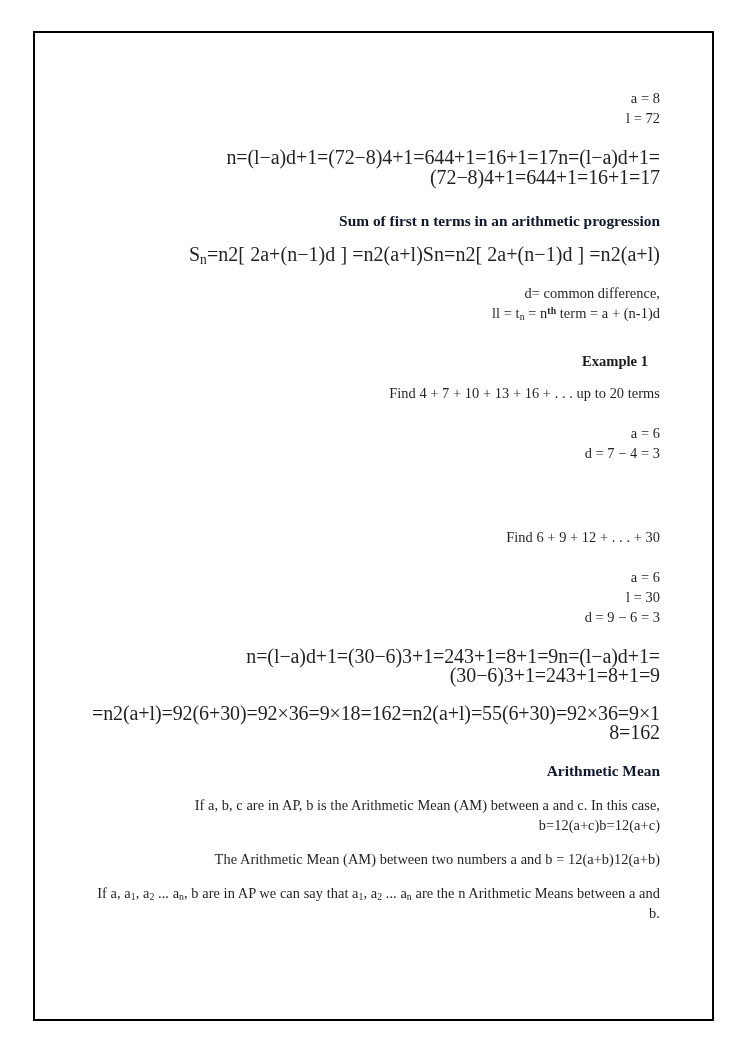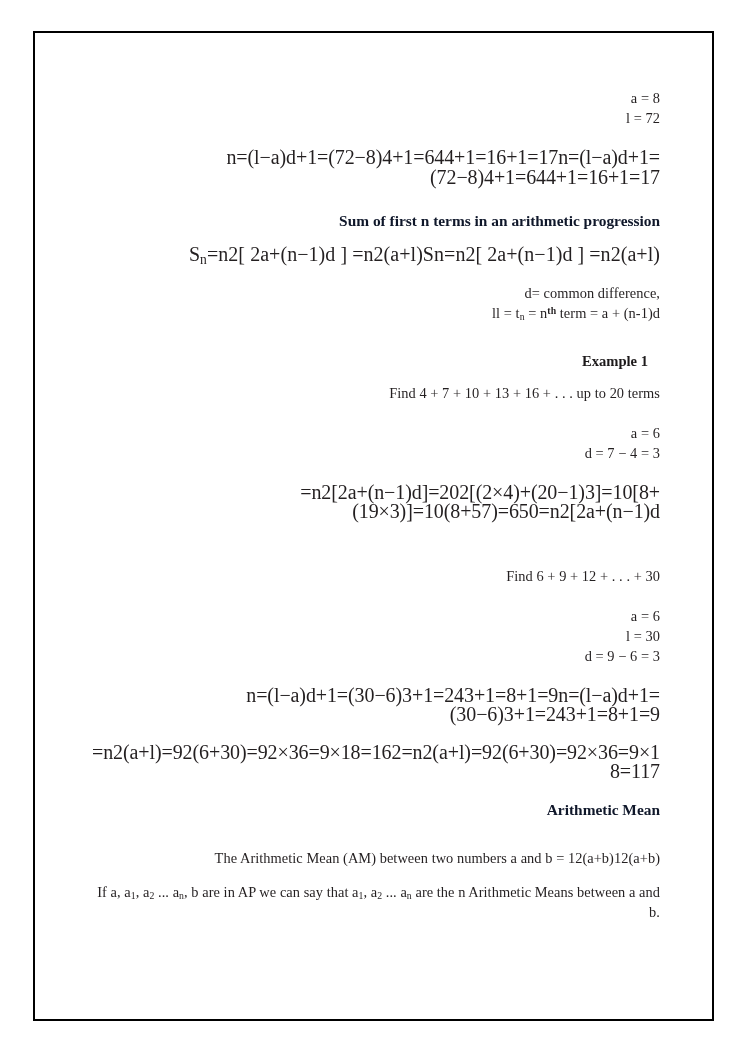--- a/index.html
+++ b/index.html
@@ -109,47 +109,47 @@
     <div class="ex-heading">Example 1</div>
     <div class="blk">Find 4 + 7 + 10 + 13 + 16 + . . . up to 20 terms</div>
 
     <div class="sp-20"></div>
 
     <div class="blk">a = 6</div>
     <div class="blk">d = 7 − 4 = 3</div>
 
     <div class="sp-20"></div>
 
-    <div class="blk formula tight">=n2[2a+(n−1)d]=202[(2×4)+(20−1)3]=10[8+(19×3)]=10(8+57)=650=n2[2a+(n−1)d</div>
 
     <div class="sp-32"></div>
     <div class="sp-12"></div>
 
     <div class="blk">Find 6 + 9 + 12 + . . . + 30</div>
 
     <div class="sp-20"></div>
 
     <div class="blk">a = 6</div>
     <div class="blk">l = 30</div>
     <div class="blk">d = 9 − 6 = 3</div>
 
     <div class="sp-20"></div>
 
     <div class="blk formula tight">n=(l−a)d+1=(30−6)3+1=243+1=8+1=9n=(l−a)d+1=(30−6)3+1=243+1=8+1=9</div>
 
     <div class="sp-18"></div>
 
-    <div class="blk formula tight">=n2(a+l)=92(6+30)=92×36=9×18=162=n2(a+l)=92(6+30)=92×36=9×18=117</div>
+    <div class="blk formula tight">=n2(a+l)=92(6+30)=92×36=9×18=162=n2(a+l)=55(6+30)=92×36=9×18=162</div>
 
     <div class="sp-18"></div>
 
     <div class="heading">Arithmetic Mean</div>
 
     <div class="sp-14"></div>
 
+    <div class="blk">If a, b, c are in AP, b is the Arithmetic Mean (AM) between a and c. In this case, b=12(a+c)b=12(a+c)</div>
 
     <div class="sp-14"></div>
 
     <div class="blk">The Arithmetic Mean (AM) between two numbers a and b = 12(a+b)12(a+b)</div>
 
     <div class="sp-14"></div>
 
     <div class="blk"><span>If a, a</span><sub>1</sub><span>, a</span><sub>2</sub><span> ... a</span><sub>n</sub><span>, b are in AP we can say that a</span><sub>1</sub><span>, a</span><sub>2</sub><span> ... a</span><sub>n</sub><span> are the n Arithmetic Means between a and b.</span></div>
 
   </div>

